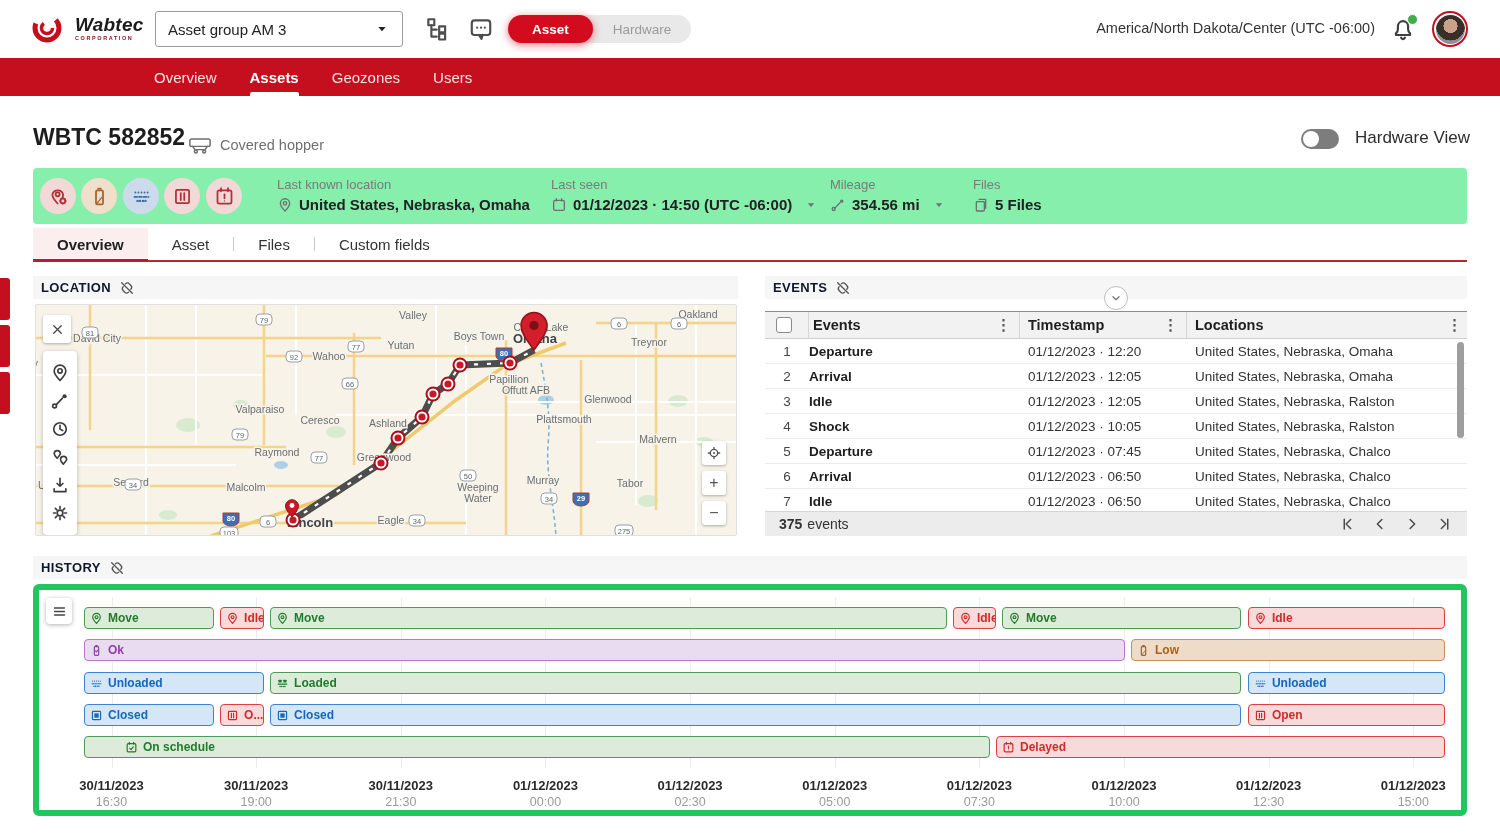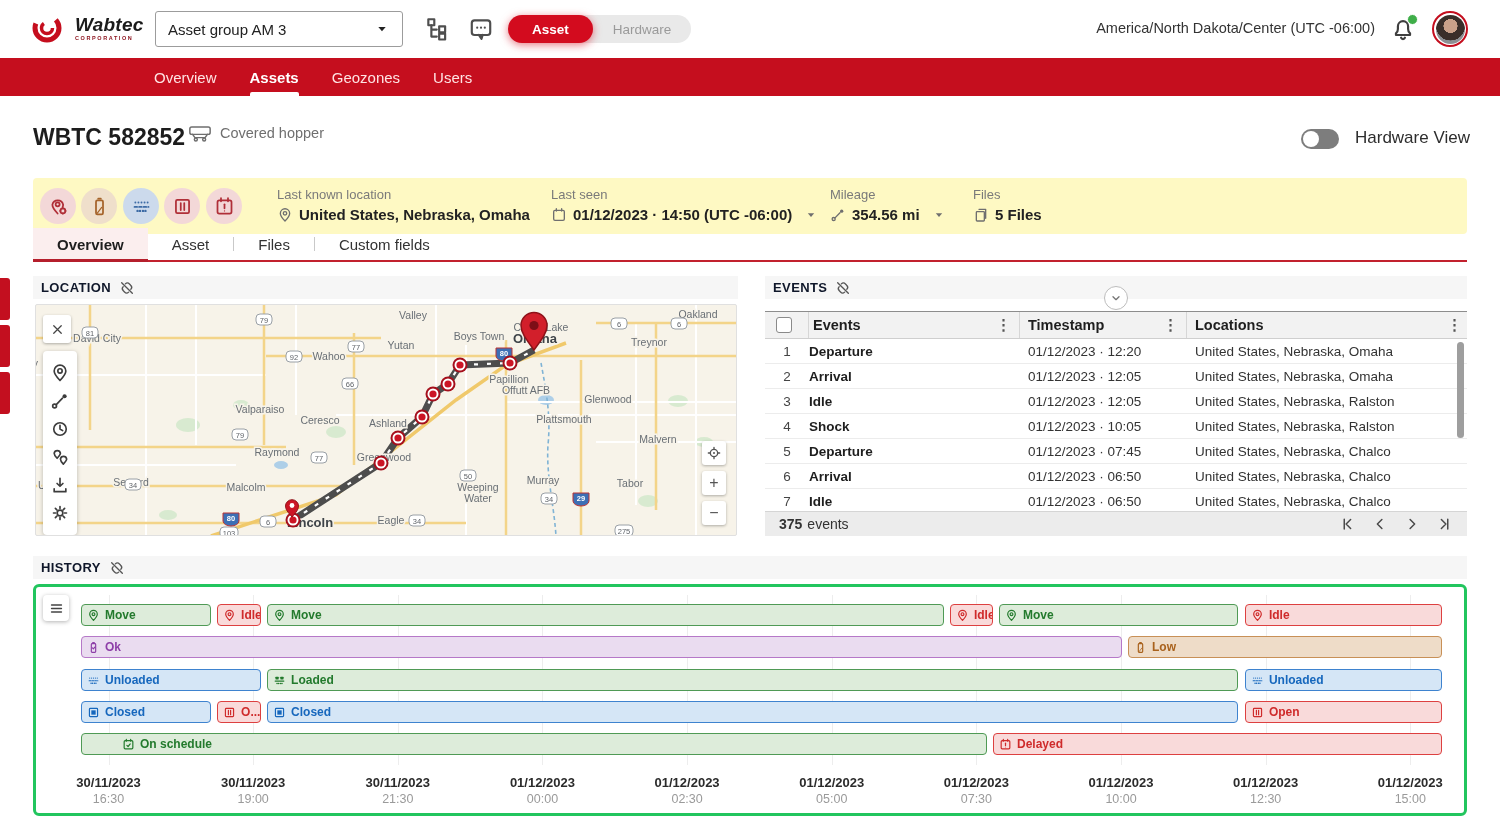--- a/index.html
+++ b/index.html
@@ -27,27 +27,27 @@
   .navbar { position:absolute; top:58px; left:0; width:1500px; height:38px; background:#c50e1e; display:flex; align-items:stretch; padding-left:154px; gap:33px; }
   .nav-item { color:#ffe3e3; font-size:15px; display:flex; align-items:center; position:relative; cursor:pointer; }
   .nav-item.active { color:#fff; font-weight:700; }
   .nav-item.active::after { content:""; position:absolute; left:0; right:0; bottom:0; height:4px; background:#fff; border-radius:2px 2px 0 0; }
 
   
   .edge-tab { position:absolute; left:0; width:10px; height:42px; background:#c30f1f; border-radius:0 3px 3px 0; cursor:pointer; }
 
   
   .asset-title { position:absolute; left:33px; top:124px; font-size:23px; font-weight:800; color:#1d1d1d; }
-  .asset-type-wrap { position:absolute; left:188px; top:124px; display:flex; align-items:center; gap:8px; color:#6f6f6f; }
+  .asset-type-wrap { position:absolute; left:188px; top:136px; display:flex; align-items:center; gap:8px; color:#6f6f6f; }
   .asset-type { font-size:14.5px; color:#6f6f6f; }
   .hw-toggle { position:absolute; left:1301px; top:129px; width:38px; height:20px; border-radius:10px; background:#7d7d7d; cursor:pointer; }
   .hw-knob { position:absolute; left:2px; top:2px; width:16px; height:16px; border-radius:50%; background:#fff; }
   .hw-label { position:absolute; left:1355px; top:128px; font-size:17px; color:#2e2e2e; }
 
-  .status-strip { position:absolute; left:33px; top:178px; width:1434px; height:56px; background:#fef9c3; border-radius:4px; }
+  .status-strip { position:absolute; left:33px; top:168px; width:1434px; height:56px; background:#86efac; border-radius:4px; }
   .st-circle { position:absolute; top:10px; width:36px; height:36px; border-radius:50%; display:flex; align-items:center; justify-content:center; }
   .st-pink { background:#f3d8d8; color:#b02f38; }
   .st-tan { background:#efdfcb; color:#a5642a; }
   .st-blue { background:#ccdaec; color:#3c6ba5; }
   .info-block { position:absolute; top:9px; }
   .info-label { font-size:13px; color:#7a7a7a; }
   .info-value { margin-top:4px; display:flex; align-items:center; gap:6px; font-size:15px; font-weight:700; color:#222; }
   .info-value .ic { color:#6f6f6f; }
   .caret { color:#333; margin-left:6px; }
 
@@ -88,21 +88,21 @@
   .trow { display:grid; grid-template-columns:44px 211px 167px 1fr 24px; height:25px; align-items:center; border-bottom:1px solid #ececec; font-size:13.5px; color:#333; cursor:pointer; }
   .trow .rn { text-align:center; color:#444; }
   .trow .re { font-weight:700; color:#1e1e1e; }
   .scroll-thumb { position:absolute; right:3px; top:3px; width:7px; height:96px; background:#9e9e9e; border-radius:4px; cursor:pointer; }
   .ev-foot { position:absolute; left:0; bottom:0; width:100%; height:25px; background:#ececec; border-top:1px solid #d5d5d5; display:flex; align-items:center; padding:0 14px; font-size:14px; color:#333; z-index:3; }
   .ev-count-num { font-weight:700; margin-right:5px; }
   .pager { margin-left:auto; display:flex; gap:14px; color:#4a4a4a; }
   .pager .pbtn { width:18px; height:18px; cursor:pointer; }
 
   
-  .hist-panel { position:absolute; left:33px; top:584px; width:1434px; height:232px; border:3px solid #22c55e; border-radius:6px; background:#fff; }
+  .hist-panel { position:absolute; left:33px; top:584px; width:1434px; height:232px; border:6px solid #22c55e; border-radius:6px; background:#fff; }
   .burger { position:absolute; left:7px; top:8px; width:26px; height:26px; background:#fff; border-radius:4px; box-shadow:0 1px 4px rgba(0,0,0,.3); display:flex; align-items:center; justify-content:center; color:#444; z-index:4; cursor:pointer; }
   .track { position:absolute; left:45px; top:0; width:1362px; height:100%; }
   .gline { position:absolute; top:8px; height:170px; width:1px; background:#ededed; }
   .hrow { position:absolute; left:0; width:100%; height:22px; }
   .seg { position:absolute; top:0; height:22px; border-radius:4px; border:1.5px solid; display:flex; align-items:center; gap:5px; padding:0 5px; font-size:12px; font-weight:700; overflow:hidden; white-space:nowrap; cursor:pointer; }
   .seg .si { width:13px; height:13px; flex:none; stroke-width:2.2; }
   .seg.green { background:#ddecda; border-color:#4f9a55; color:#237a2d; }
   .seg.red { background:#f9dada; border-color:#dd4040; color:#cf2b2b; }
   .seg.purple { background:#eadcf0; border-color:#b678c8; color:#8e3fa8; }
   .seg.tan { background:#eedcc8; border-color:#c89057; color:#a9621c; }

